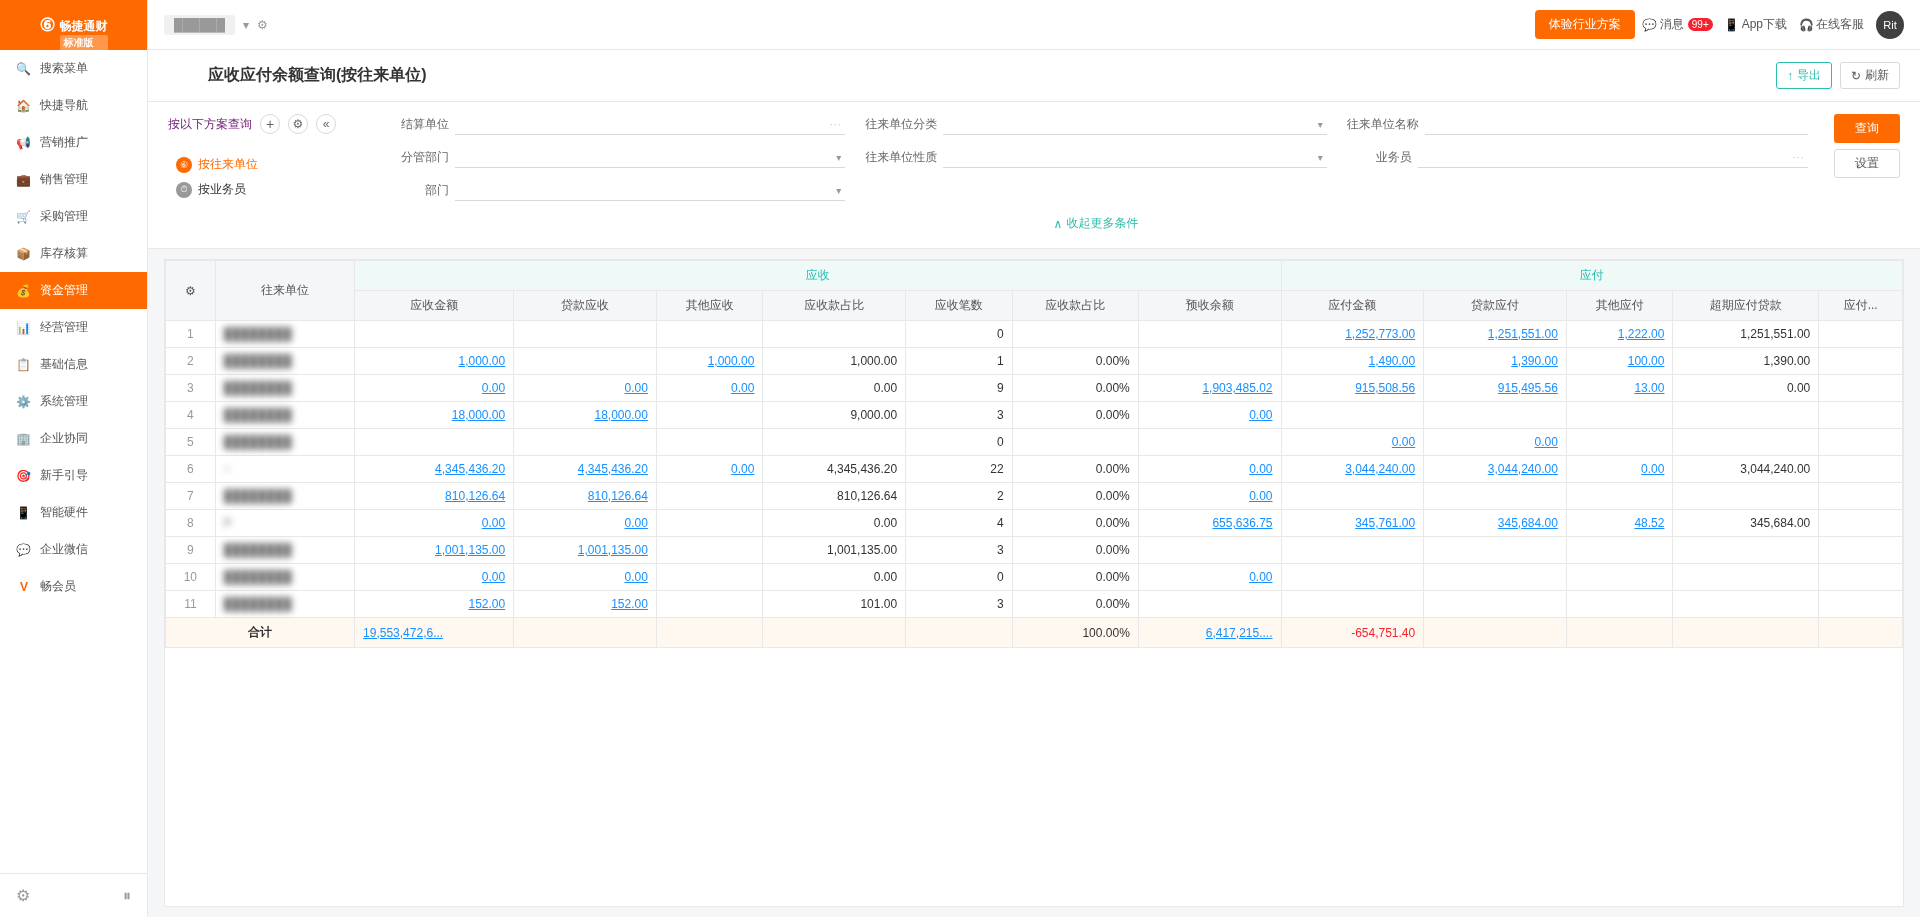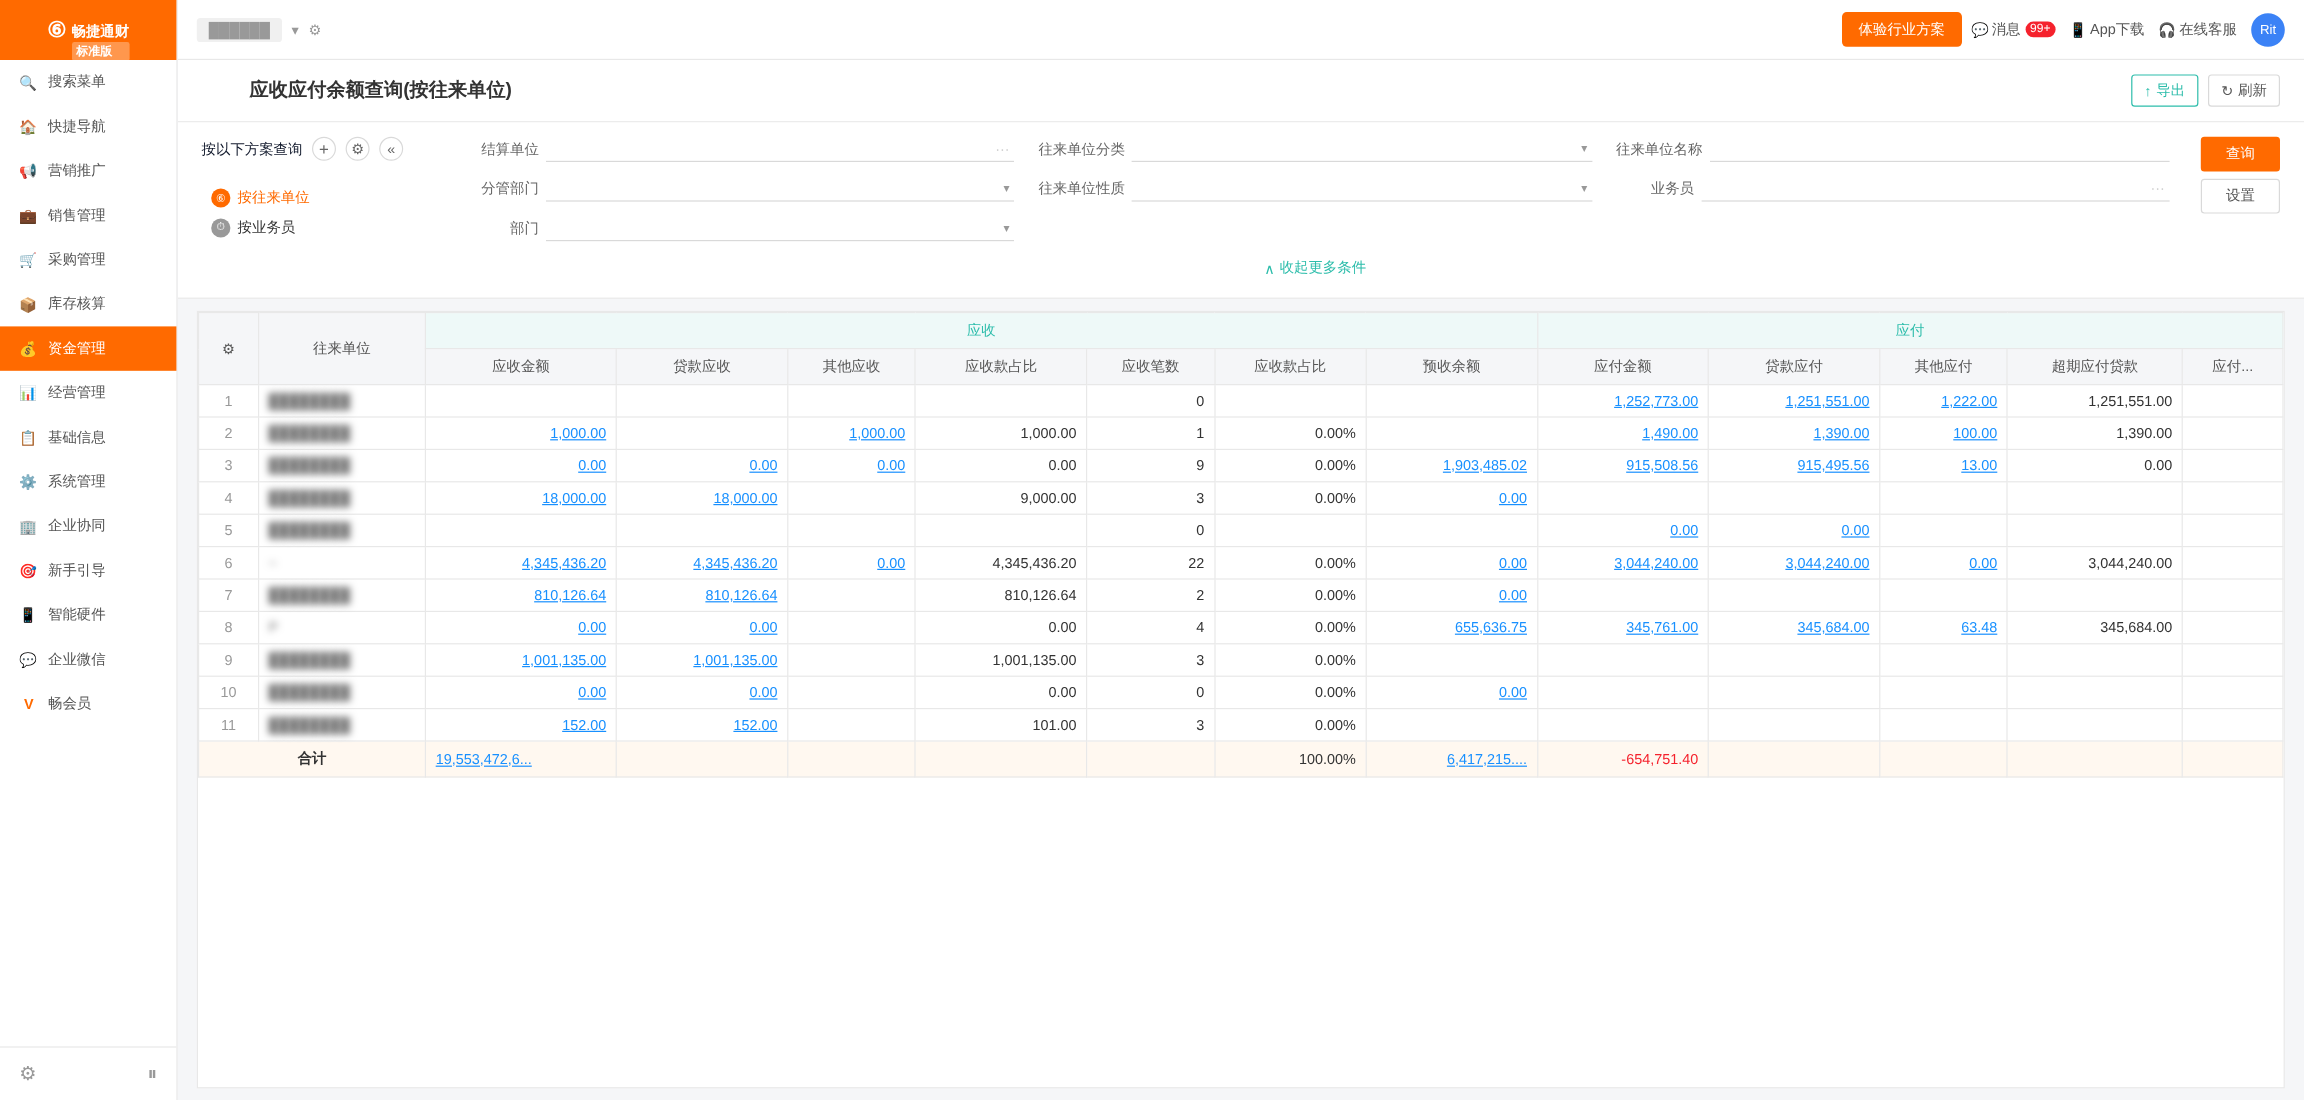--- a/index.html
+++ b/index.html
@@ -43,21 +43,21 @@
       padding: 6px 14px; font-size: 12px; cursor: pointer;
     }
     .header-icon-group {
       display: flex; align-items: center; gap: 12px; color: #555; font-size: 12px;
     }
     .badge-red {
       background: #f5222d; color: #fff; border-radius: 8px; font-size: 10px;
       padding: 1px 4px; margin-left: 2px;
     }
     .user-avatar {
-      width: 28px; height: 28px; background: #3b82f6; border-radius: 50%;
+      width: 28px; height: 28px; background: #404040; border-radius: 50%;
       display: flex; align-items: center; justify-content: center; color: #fff; font-size: 11px;
     }
 
     
     .main-content {
       margin-left: 148px; margin-top: 50px; height: calc(917px - 50px); overflow: hidden;
       display: flex; flex-direction: column;
     }
 
     
@@ -300,21 +300,21 @@
           <span>刷新</span>
         </button>
       </div>
     </div>
 
     <div class="filter-area">
       <div style="display:flex;gap:16px;align-items:flex-start;">
 
         <div style="min-width:200px;">
           <div class="filter-top-bar">
-            <span style="color:#0f172a;font-size:12px;">按以下方案查询</span>
+            <span style="color:#701a75;font-size:12px;">按以下方案查询</span>
             <div class="filter-add-btn">+</div>
             <div class="filter-gear-btn">⚙</div>
             <div class="filter-collapse-btn">«</div>
           </div>
           <div class="scheme-list">
             <div class="scheme-item active">
               <div class="scheme-icon" style="font-size:9px;">⑥</div>
               <span>按往来单位</span>
             </div>
             <div class="scheme-item">
@@ -537,21 +537,21 @@
               <td style="color: transparent; text-shadow: rgba(0, 0, 0, 0.5) 0px 0px 6px; user-select: none;">P</td>
               <td><a>0.00</a></td>
               <td><a>0.00</a></td>
               <td></td>
               <td>0.00</td>
               <td>4</td>
               <td>0.00%</td>
               <td><a>655,636.75</a></td>
               <td><a>345,761.00</a></td>
               <td><a>345,684.00</a></td>
-              <td><a>63.48</a></td>
+              <td><a>48.52</a></td>
               <td>345,684.00</td>
               <td></td>
             </tr>
             <tr>
               <td class="row-num">9</td>
               <td style="color: transparent; text-shadow: rgba(0, 0, 0, 0.5) 0px 0px 6px; user-select: none;">████████</td>
               <td><a>1,001,135.00</a></td>
               <td><a>1,001,135.00</a></td>
               <td></td>
               <td>1,001,135.00</td>

